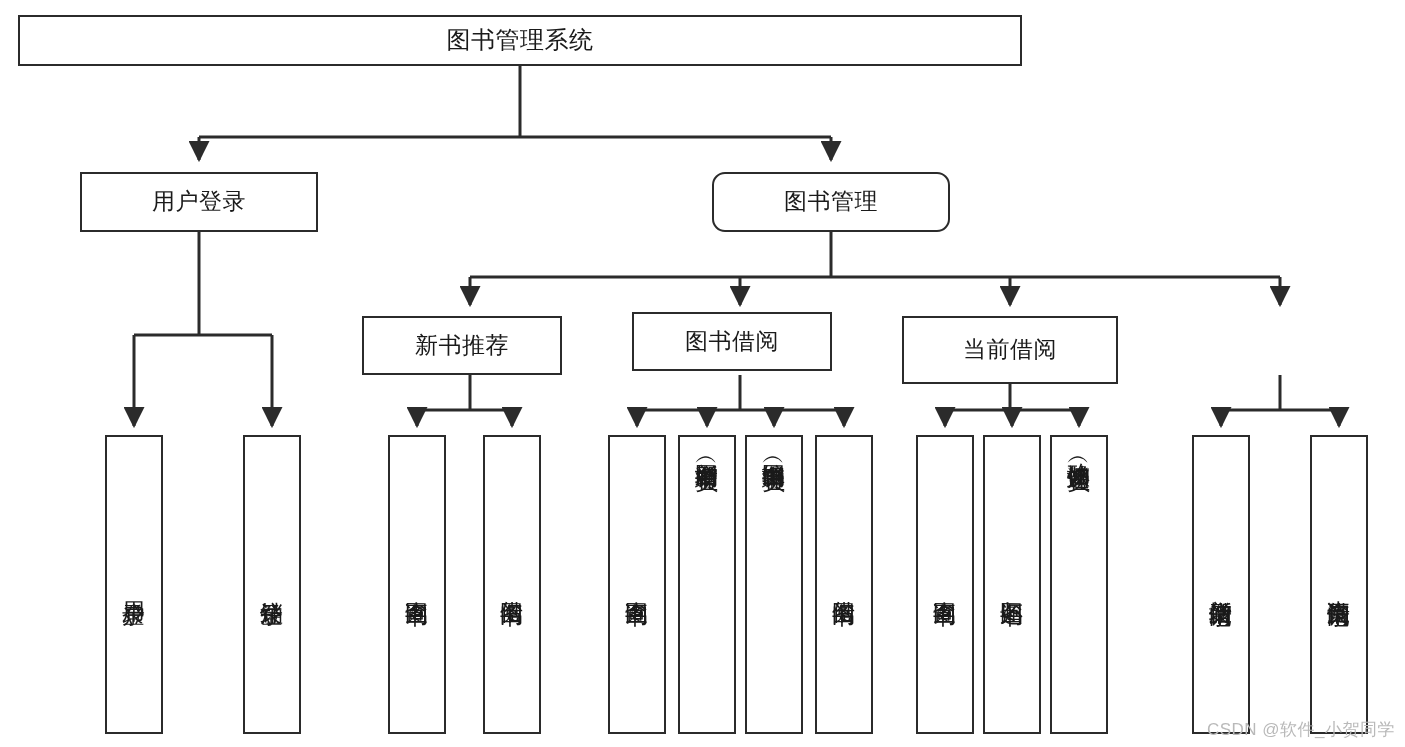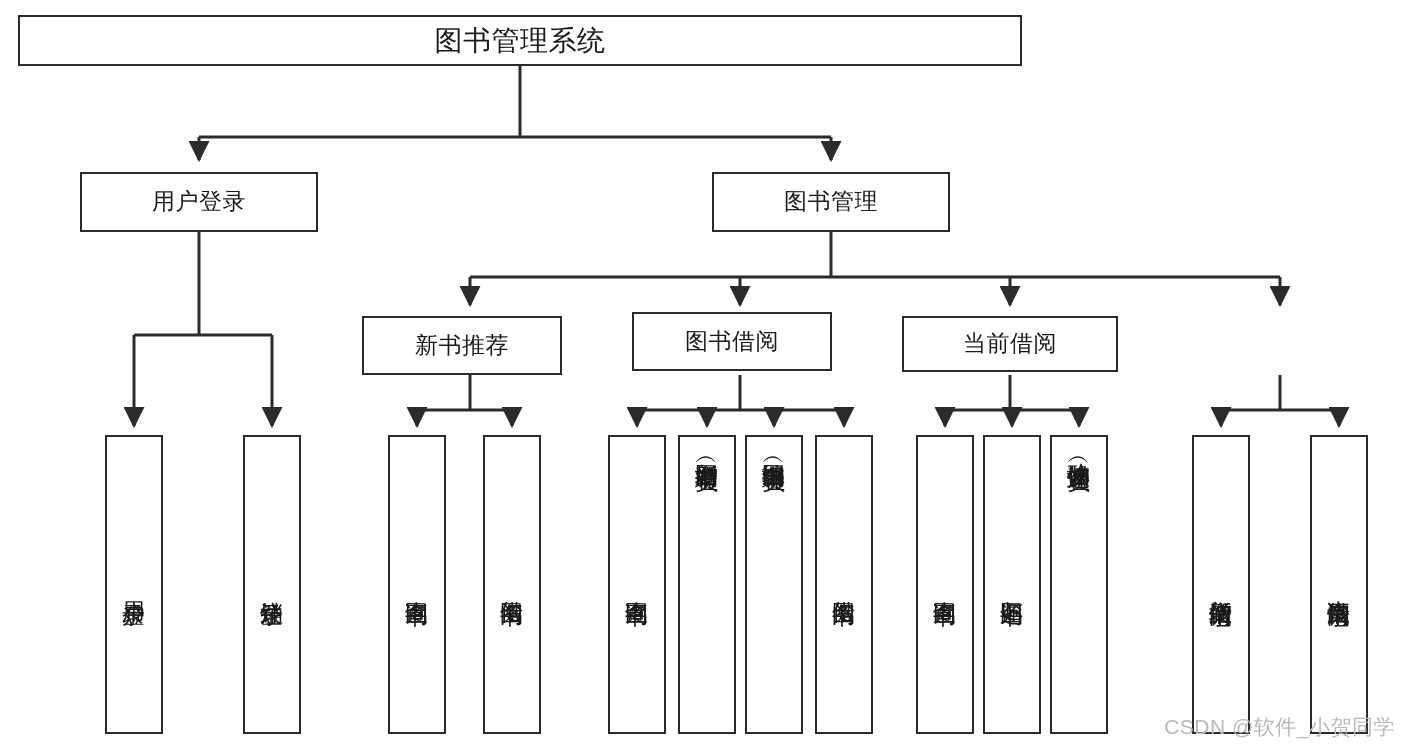--- a/index.html
+++ b/index.html
@@ -41,21 +41,21 @@
     text-align: center;
     line-height: 1.18;
     white-space: nowrap;
   }
   
   .node.h .node-label {
     font-size: 23px;
     letter-spacing: 0.5px;
   }
   .node.root .node-label {
-    font-size: 28px;
+    font-size: 24px;
   }
   
   .node.v {
     align-items: flex-start;
     padding-top: 8px;
   }
   .node.v .node-label {
     writing-mode: vertical-rl;
     text-orientation: upright;
     font-size: 23px;
@@ -66,21 +66,21 @@
   }
   
   .node.v.centered {
     align-items: center;
     padding-top: 0;
   }
   #watermark {
     position: absolute;
     right: 10px;
     bottom: 6px;
-    font-size: 21px;
+    font-size: 17px;
     color: #b9b9b9;
     letter-spacing: 0.5px;
     white-space: nowrap;
     user-select: none;
   }
 </style>
 </head>
 <body>
 
 <div id="diagram-root">
@@ -135,31 +135,31 @@
     </g>
   </svg>
 
   <div class="node h root" style="left:18px; top:15px; width:1004px; height:51px;">
     <span class="node-label">图书管理系统</span>
   </div>
 
   <div class="node h" style="left:80px; top:172px; width:238px; height:60px;">
     <span class="node-label">用户登录</span>
   </div>
-  <div class="node h" style="left:712px; top:172px; width:238px; height:60px;">
+  <div class="node h" style="left:712px; top:172px; width:238px; height:60px;border-radius:13px;">
     <span class="node-label">图书管理</span>
   </div>
 
   <div class="node h" style="left:362px; top:316px; width:200px; height:59px;">
     <span class="node-label">新书推荐</span>
   </div>
   <div class="node h" style="left:632px; top:312px; width:200px; height:59px;">
     <span class="node-label">图书借阅</span>
   </div>
-  <div class="node h" style="left:902px; top:316px; width:216px; height:56px;">
+  <div class="node h" style="left:902px; top:316px; width:216px; height:68px;">
     <span class="node-label">当前借阅</span>
   </div>
 
   <div class="node v centered" style="left:105px; top:435px; width:58px; height:299px;">
     <span class="node-label">用户登录</span>
   </div>
   <div class="node v centered" style="left:243px; top:435px; width:58px; height:299px;">
     <span class="node-label">注销登录</span>
   </div>
 

